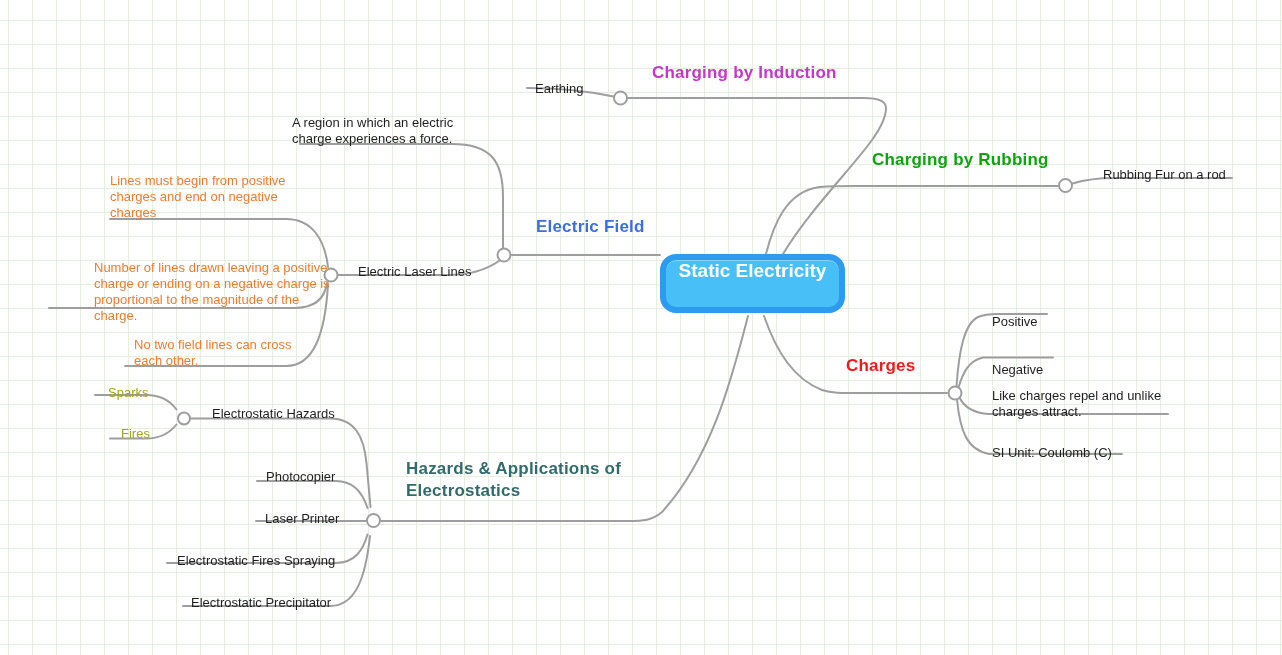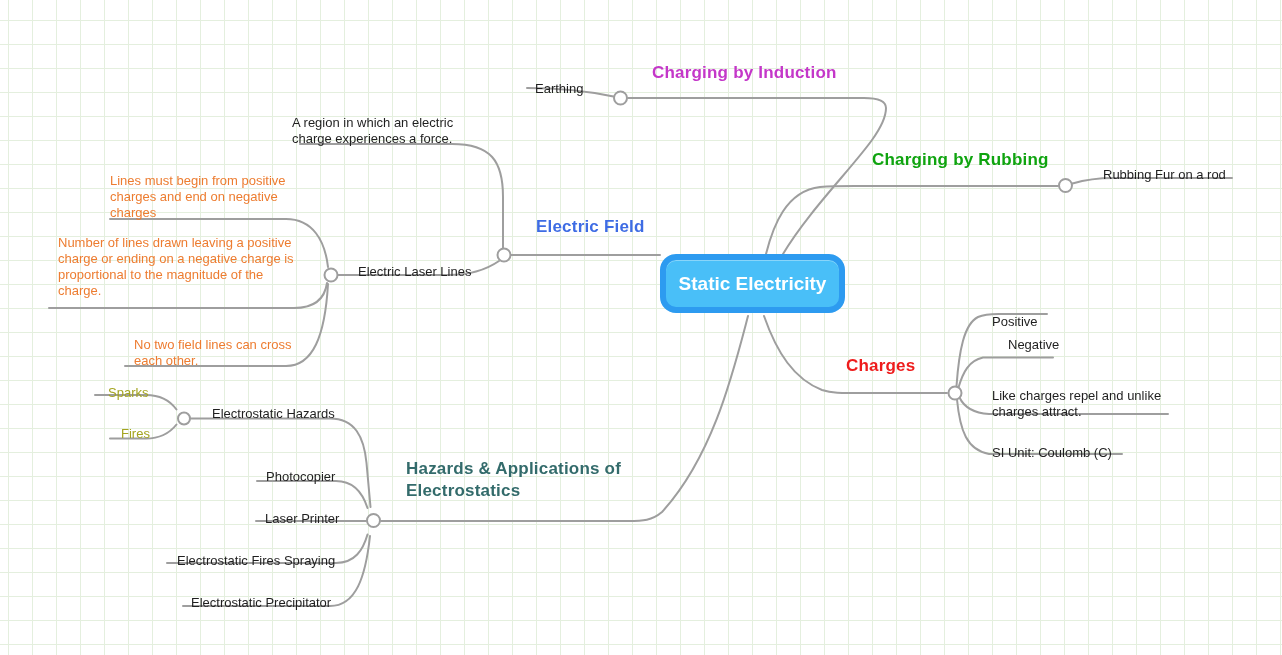--- a/index.html
+++ b/index.html
@@ -34,21 +34,21 @@
   .olive{color:#a4a41f;}
   .c-induction{color:#c437c9;}
   .c-rubbing{color:#0fa40f;}
   .c-field{color:#3e6ce4;}
   .c-charges{color:#ee1c1c;}
   .c-hazards{color:#336b6b;}
   .root-node{
     position:absolute;left:660px;top:254px;width:185px;height:59px;
     box-sizing:border-box;
     background:#49bff8;border:6px solid #2d9bf0;border-radius:16px;
-    display:flex;align-items:center;justify-content:center;
+    display:flex;align-items:flex-start;justify-content:center;
     color:#ffffff;font-size:19px;font-weight:bold;
     box-shadow:inset 0 1px 0 rgba(255,255,255,0.35);
   }
 </style>
 </head>
 <body>
 
 <div class="canvas">
 
   <svg class="wires" width="1282" height="655" viewBox="0 0 1282 655">
@@ -103,29 +103,29 @@
 
   <div class="lbl" style="left:535px;top:66px;">Earthing</div>
   <div class="lbl" style="left:1103px;top:152px;">Rubbing Fur on a rod</div>
 
   <div class="lbl" style="left:292px;top:100px;">A region in which an electric
 charge experiences a force.</div>
   <div class="lbl" style="left:358px;top:249px;">Electric Laser Lines</div>
   <div class="lbl orange" style="left:110px;top:158px;">Lines must begin from positive
 charges and end on negative
 charges</div>
-  <div class="lbl orange" style="left:58px;top:220px;">Number of lines drawn leaving a positive
+  <div class="lbl orange" style="left:58px;top:245px;padding-left:36px;">Number of lines drawn leaving a positive
 charge or ending on a negative charge is
 proportional to the magnitude of the
 charge.</div>
   <div class="lbl orange" style="left:134px;top:322px;">No two field lines can cross
 each other.</div>
 
   <div class="lbl" style="left:992px;top:299px;">Positive</div>
-  <div class="lbl" style="left:992px;top:322px;padding-left:16px;">Negative</div>
+  <div class="lbl" style="left:992px;top:347px;">Negative</div>
   <div class="lbl" style="left:992px;top:373px;">Like charges repel and unlike
 charges attract.</div>
   <div class="lbl" style="left:992px;top:430px;">SI Unit: Coulomb (C)</div>
 
   <div class="lbl" style="left:212px;top:391px;">Electrostatic Hazards</div>
   <div class="lbl olive" style="left:108px;top:370px;">Sparks</div>
   <div class="lbl olive" style="left:121px;top:411px;">Fires</div>
   <div class="lbl" style="left:266px;top:454px;">Photocopier</div>
   <div class="lbl" style="left:265px;top:496px;">Laser Printer</div>
   <div class="lbl" style="left:177px;top:538px;">Electrostatic Fires Spraying</div>

